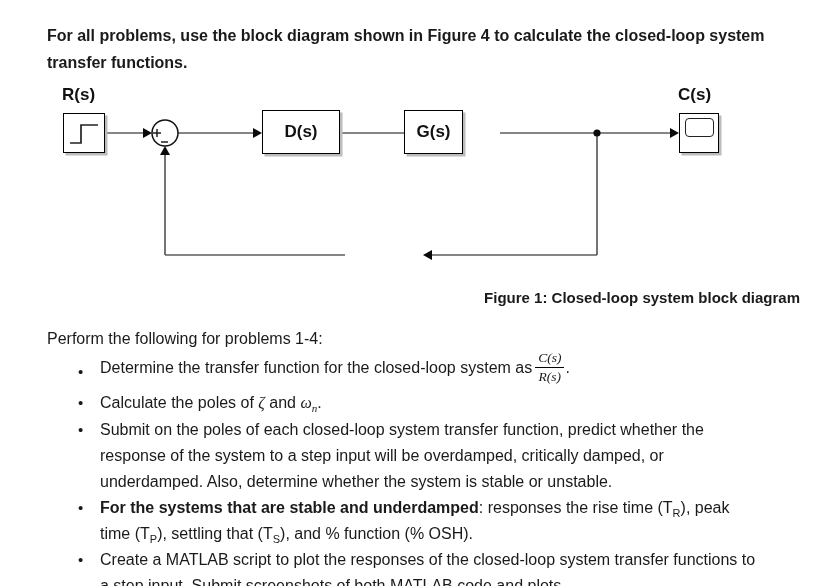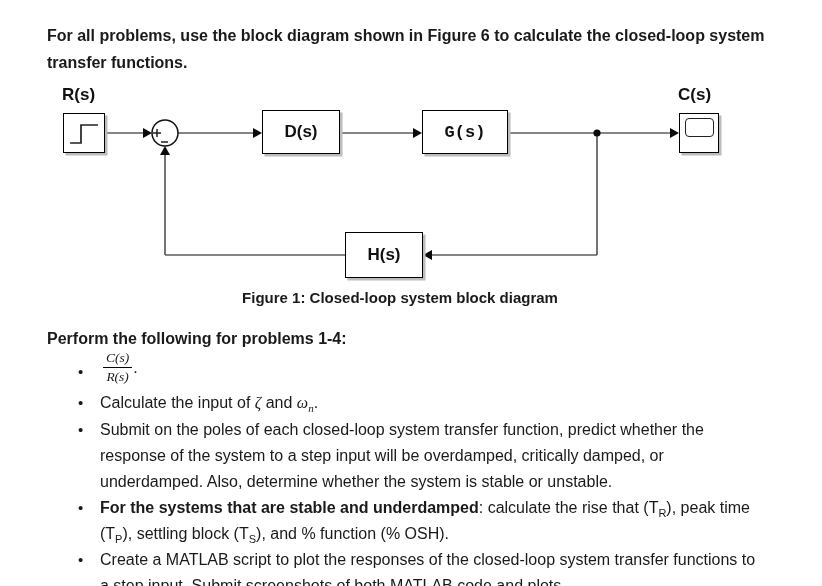--- a/index.html
+++ b/index.html
@@ -7,26 +7,26 @@
     width:822px;height:586px;background:#ffffff;position:relative;
     font-family:"Liberation Sans",sans-serif;color:#1a1a1a;overflow:hidden;
   }
   .abs{position:absolute;}
   
   .intro{
     left:47px;top:22px;width:762px;
     font-size:16px;line-height:27px;font-weight:700;
   }
   .caption{
-    left:0;top:289px;width:800px;text-align:center;
+    left:0;top:289px;width:800px;text-align:right;
     font-size:15px;font-weight:700;
   }
   .perform{
     left:47px;top:326px;width:700px;
-    font-size:16px;line-height:26px;font-weight:700;
+    font-size:16px;line-height:26px;font-weight:400;
   }
   .bullet{
     left:78px;width:682px;display:flex;
     font-size:16px;line-height:26px;
   }
   .bullet .dot{width:22px;flex-shrink:0;font-size:15px;}
   .bullet .btext{flex:1;}
   .b1{top:352px;}
   .b1 .dot{line-height:40px;}
   .b2{top:390px;}
@@ -51,32 +51,32 @@
     position:absolute;font-size:17px;font-weight:700;color:#111;
   }
   .block{
     position:absolute;box-sizing:border-box;background:#fff;
     border:1.6px solid #000;box-shadow:2.5px 2.5px 0 #bcbcbc;
     display:flex;align-items:center;justify-content:center;
     font-weight:700;font-size:17px;color:#111;
   }
   .blk-step{left:63px;top:28px;width:42px;height:40px;}
   .blk-d{left:262px;top:25px;width:78px;height:44px;align-items:center;}
-  .blk-g{left:422px;top:25px;width:86px;height:44px;font-family:Liberation Mono, monospace;}
+  .blk-g{left:404px;top:25px;width:59px;height:44px;}
   .blk-h{left:345px;top:147px;width:78px;height:46px;}
   .blk-scope{left:679px;top:28px;width:40px;height:40px;flex-direction:column;justify-content:flex-start;}
   .scope-screen{
     box-sizing:border-box;margin-top:4px;width:29px;height:19px;
     border:1.6px solid #222;border-radius:4px;background:#fff;
   }
 </style>
 </head>
 <body>
 
-<div class="abs intro">For all problems, use the block diagram shown in Figure 6 to calculate the closed-loop system transfer functions.</div>
+<div class="abs intro">For all problems, use the block diagram shown in Figure 4 to calculate the closed-loop system transfer functions.</div>
 
 <div class="abs diagram">
 
   <svg class="wires" width="822" height="205" viewBox="0 0 822 205">
 
     <g stroke="#5c5c5c" stroke-width="1.7" fill="none">
       <path d="M105 48 H144"></path>
       <path d="M178 48 H254"></path>
       <path d="M340 48 H413"></path>
       <path d="M500 48 H671"></path>
@@ -115,55 +115,52 @@
   </div>
 
   <div class="block blk-d">
     <span>D(s)</span>
   </div>
 
   <div class="block blk-g">
     <span>G(s)</span>
   </div>
 
-  <div class="block blk-h">
-    <span>H(s)</span>
-  </div>
 
   <div class="block blk-scope">
     <div class="scope-screen"></div>
   </div>
 </div>
 
 <div class="abs caption">Figure 1: Closed-loop system block diagram</div>
 
 <div class="abs perform">Perform the following for problems 1-4:</div>
 
 <div class="abs bullet b1">
   <span class="dot">•</span>
   <div class="btext">
-    <span class="frac"><span class="num">C(s)</span><span class="den">R(s)</span></span><span>.</span>
+    <span>Determine the transfer function for the closed-loop system as</span><span class="frac"><span class="num">C(s)</span><span class="den">R(s)</span></span><span>.</span>
   </div>
 </div>
 
 <div class="abs bullet b2">
   <span class="dot">•</span>
   <div class="btext">
-    <span>Calculate the input of </span><span class="math">ζ</span><span> and </span><span class="math"><span>ω</span><sub>n</sub></span><span>.</span>
+    <span>Calculate the poles of </span><span class="math">ζ</span><span> and </span><span class="math"><span>ω</span><sub>n</sub></span><span>.</span>
   </div>
 </div>
 
 <div class="abs bullet b3">
   <span class="dot">•</span>
   <div class="btext">Submit on the poles of each closed-loop system transfer function, predict whether the response of the system to a step input will be overdamped, critically damped, or underdamped. Also, determine whether the system is stable or unstable.</div>
 </div>
 
 <div class="abs bullet b4">
   <span class="dot">•</span>
   <div class="btext">
-    <span class="bold-lead">For the systems that are stable and underdamped</span><span>: calculate the rise that (T</span><sub>R</sub><span>), peak time (T</span><sub>P</sub><span>), settling block (T</span><sub>S</sub><span>), and % function (% OSH).</span>
+    <span class="bold-lead">For the systems that are stable and underdamped</span><span>: responses the rise time (T</span><sub>R</sub><span>), peak time (T</span><sub>P</sub><span>), settling that (T</span><sub>S</sub><span>), and % function (% OSH).</span>
   </div>
 </div>
 
 <div class="abs bullet b5">
   <span class="dot">•</span>
   <div class="btext">Create a MATLAB script to plot the responses of the closed-loop system transfer functions to a step input. Submit screenshots of both MATLAB code and plots.</div>
 </div>
 
 </body></html>

